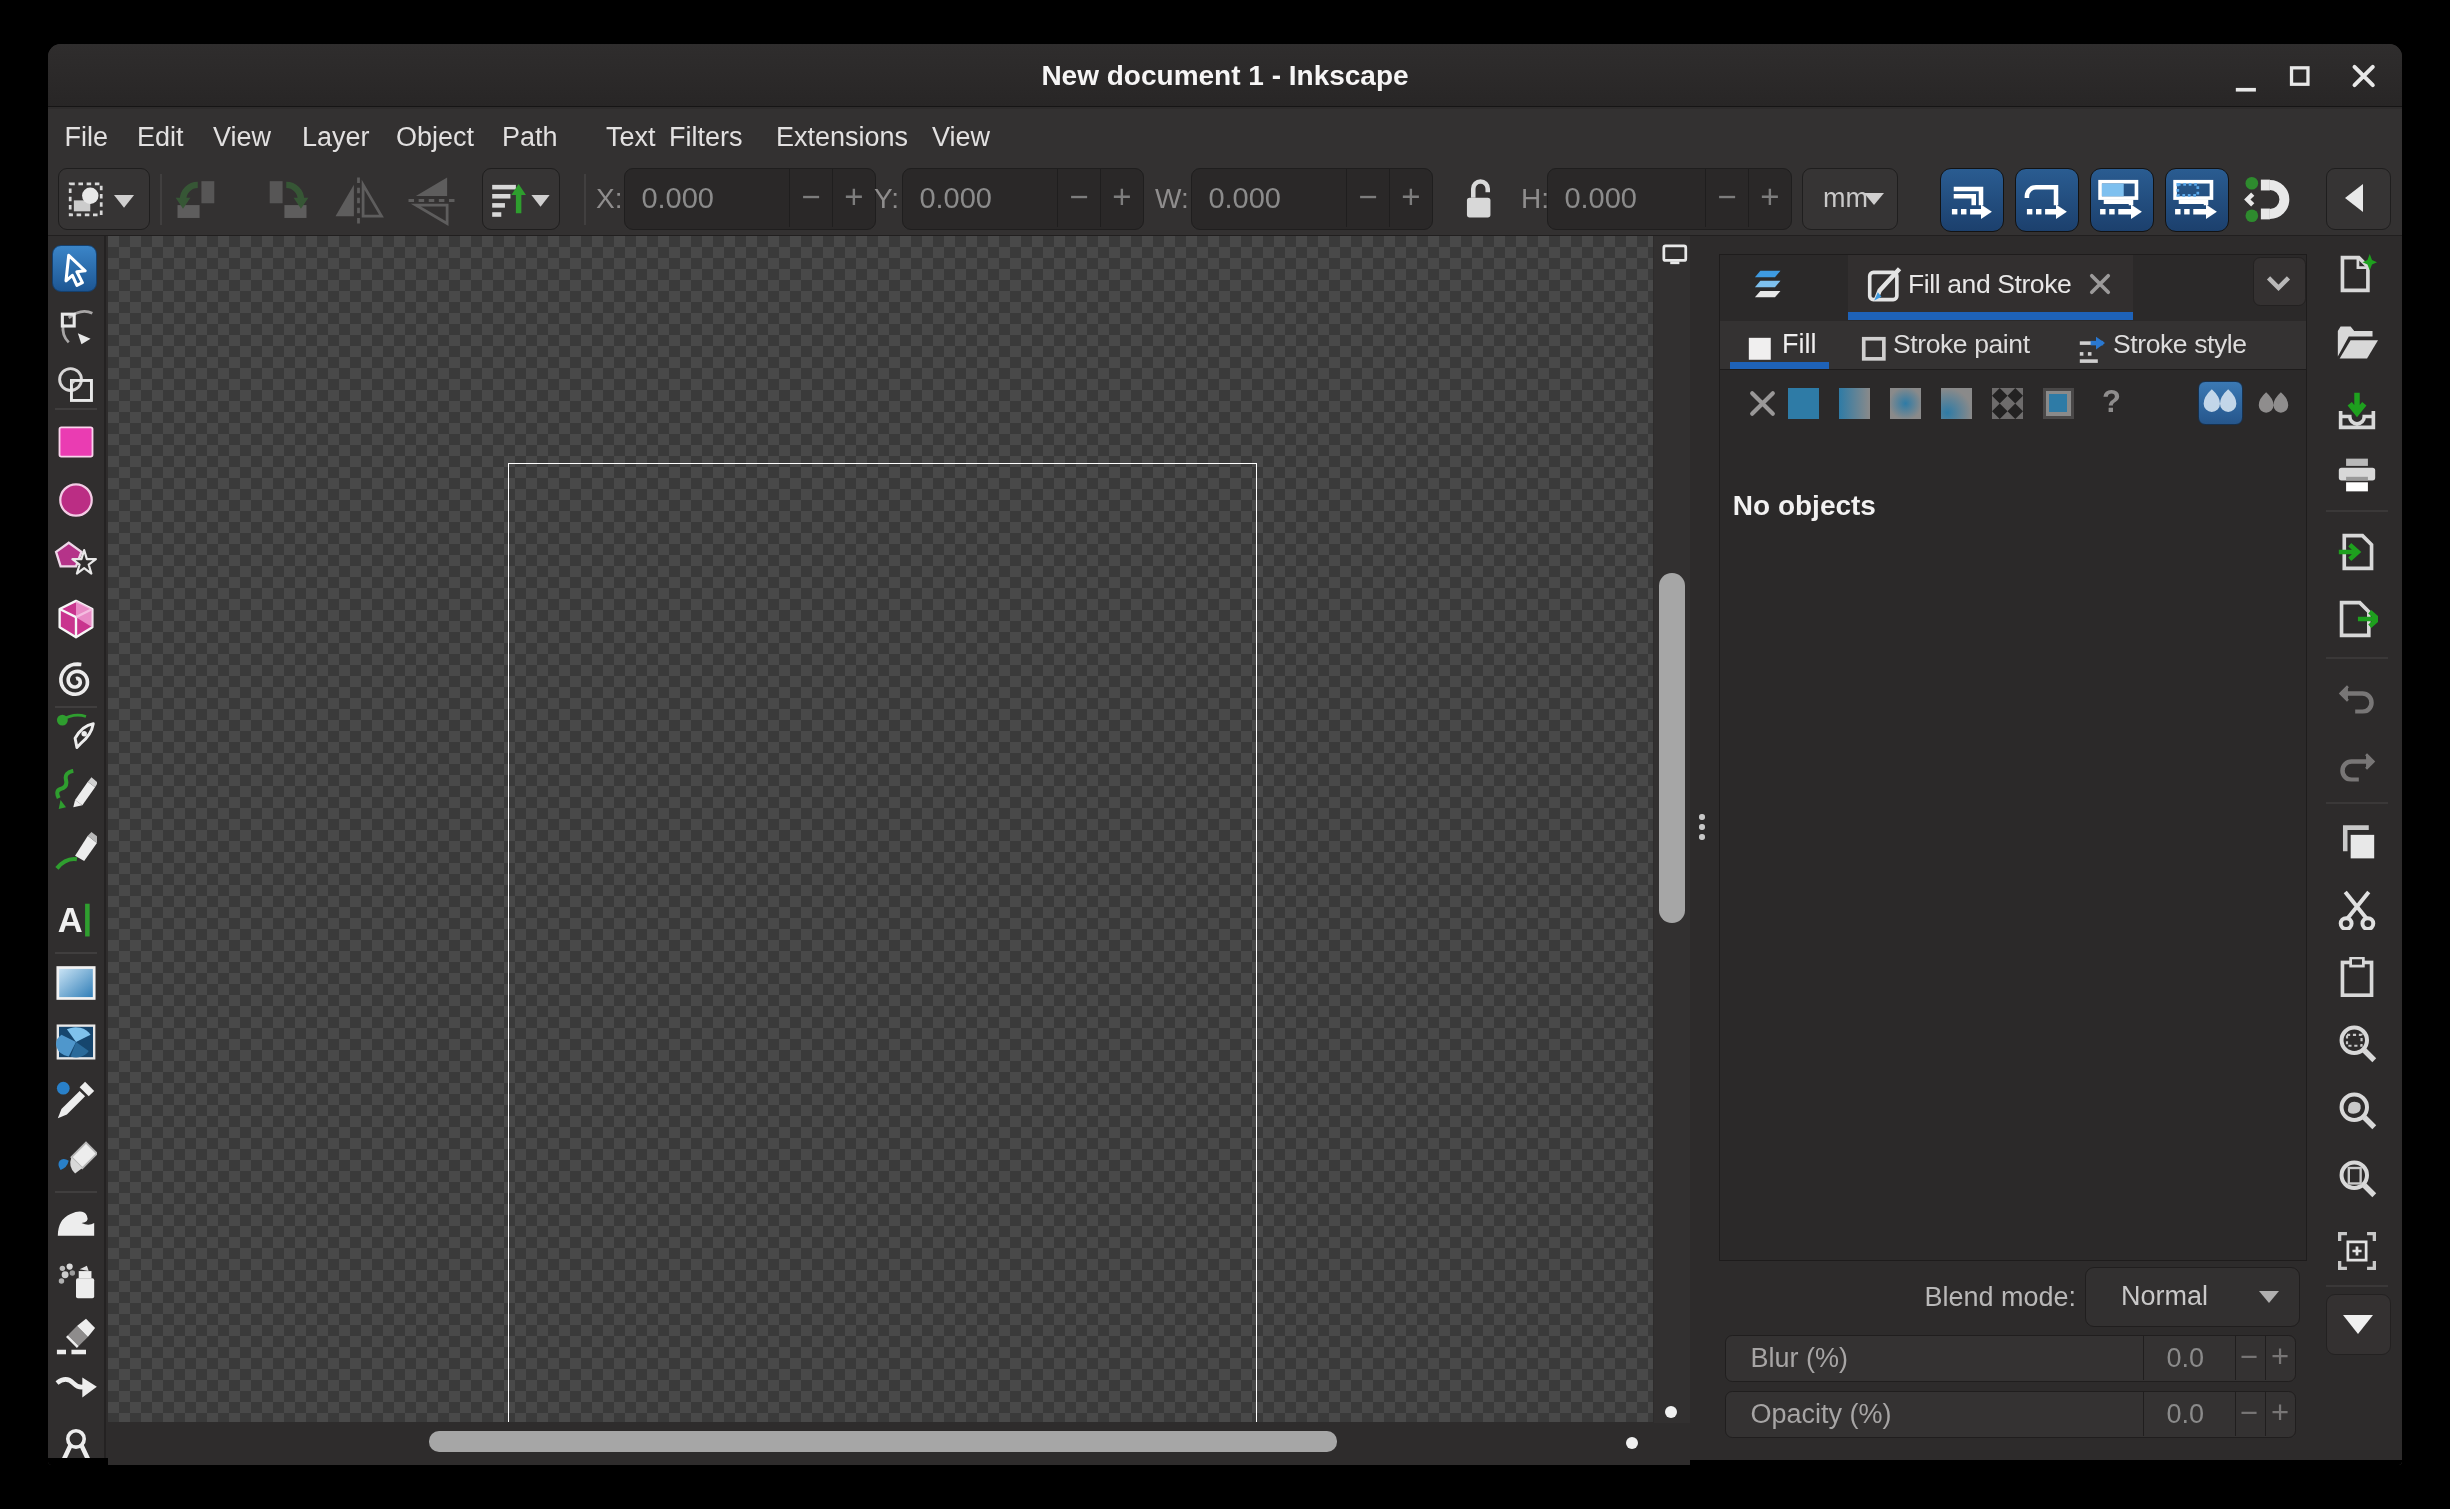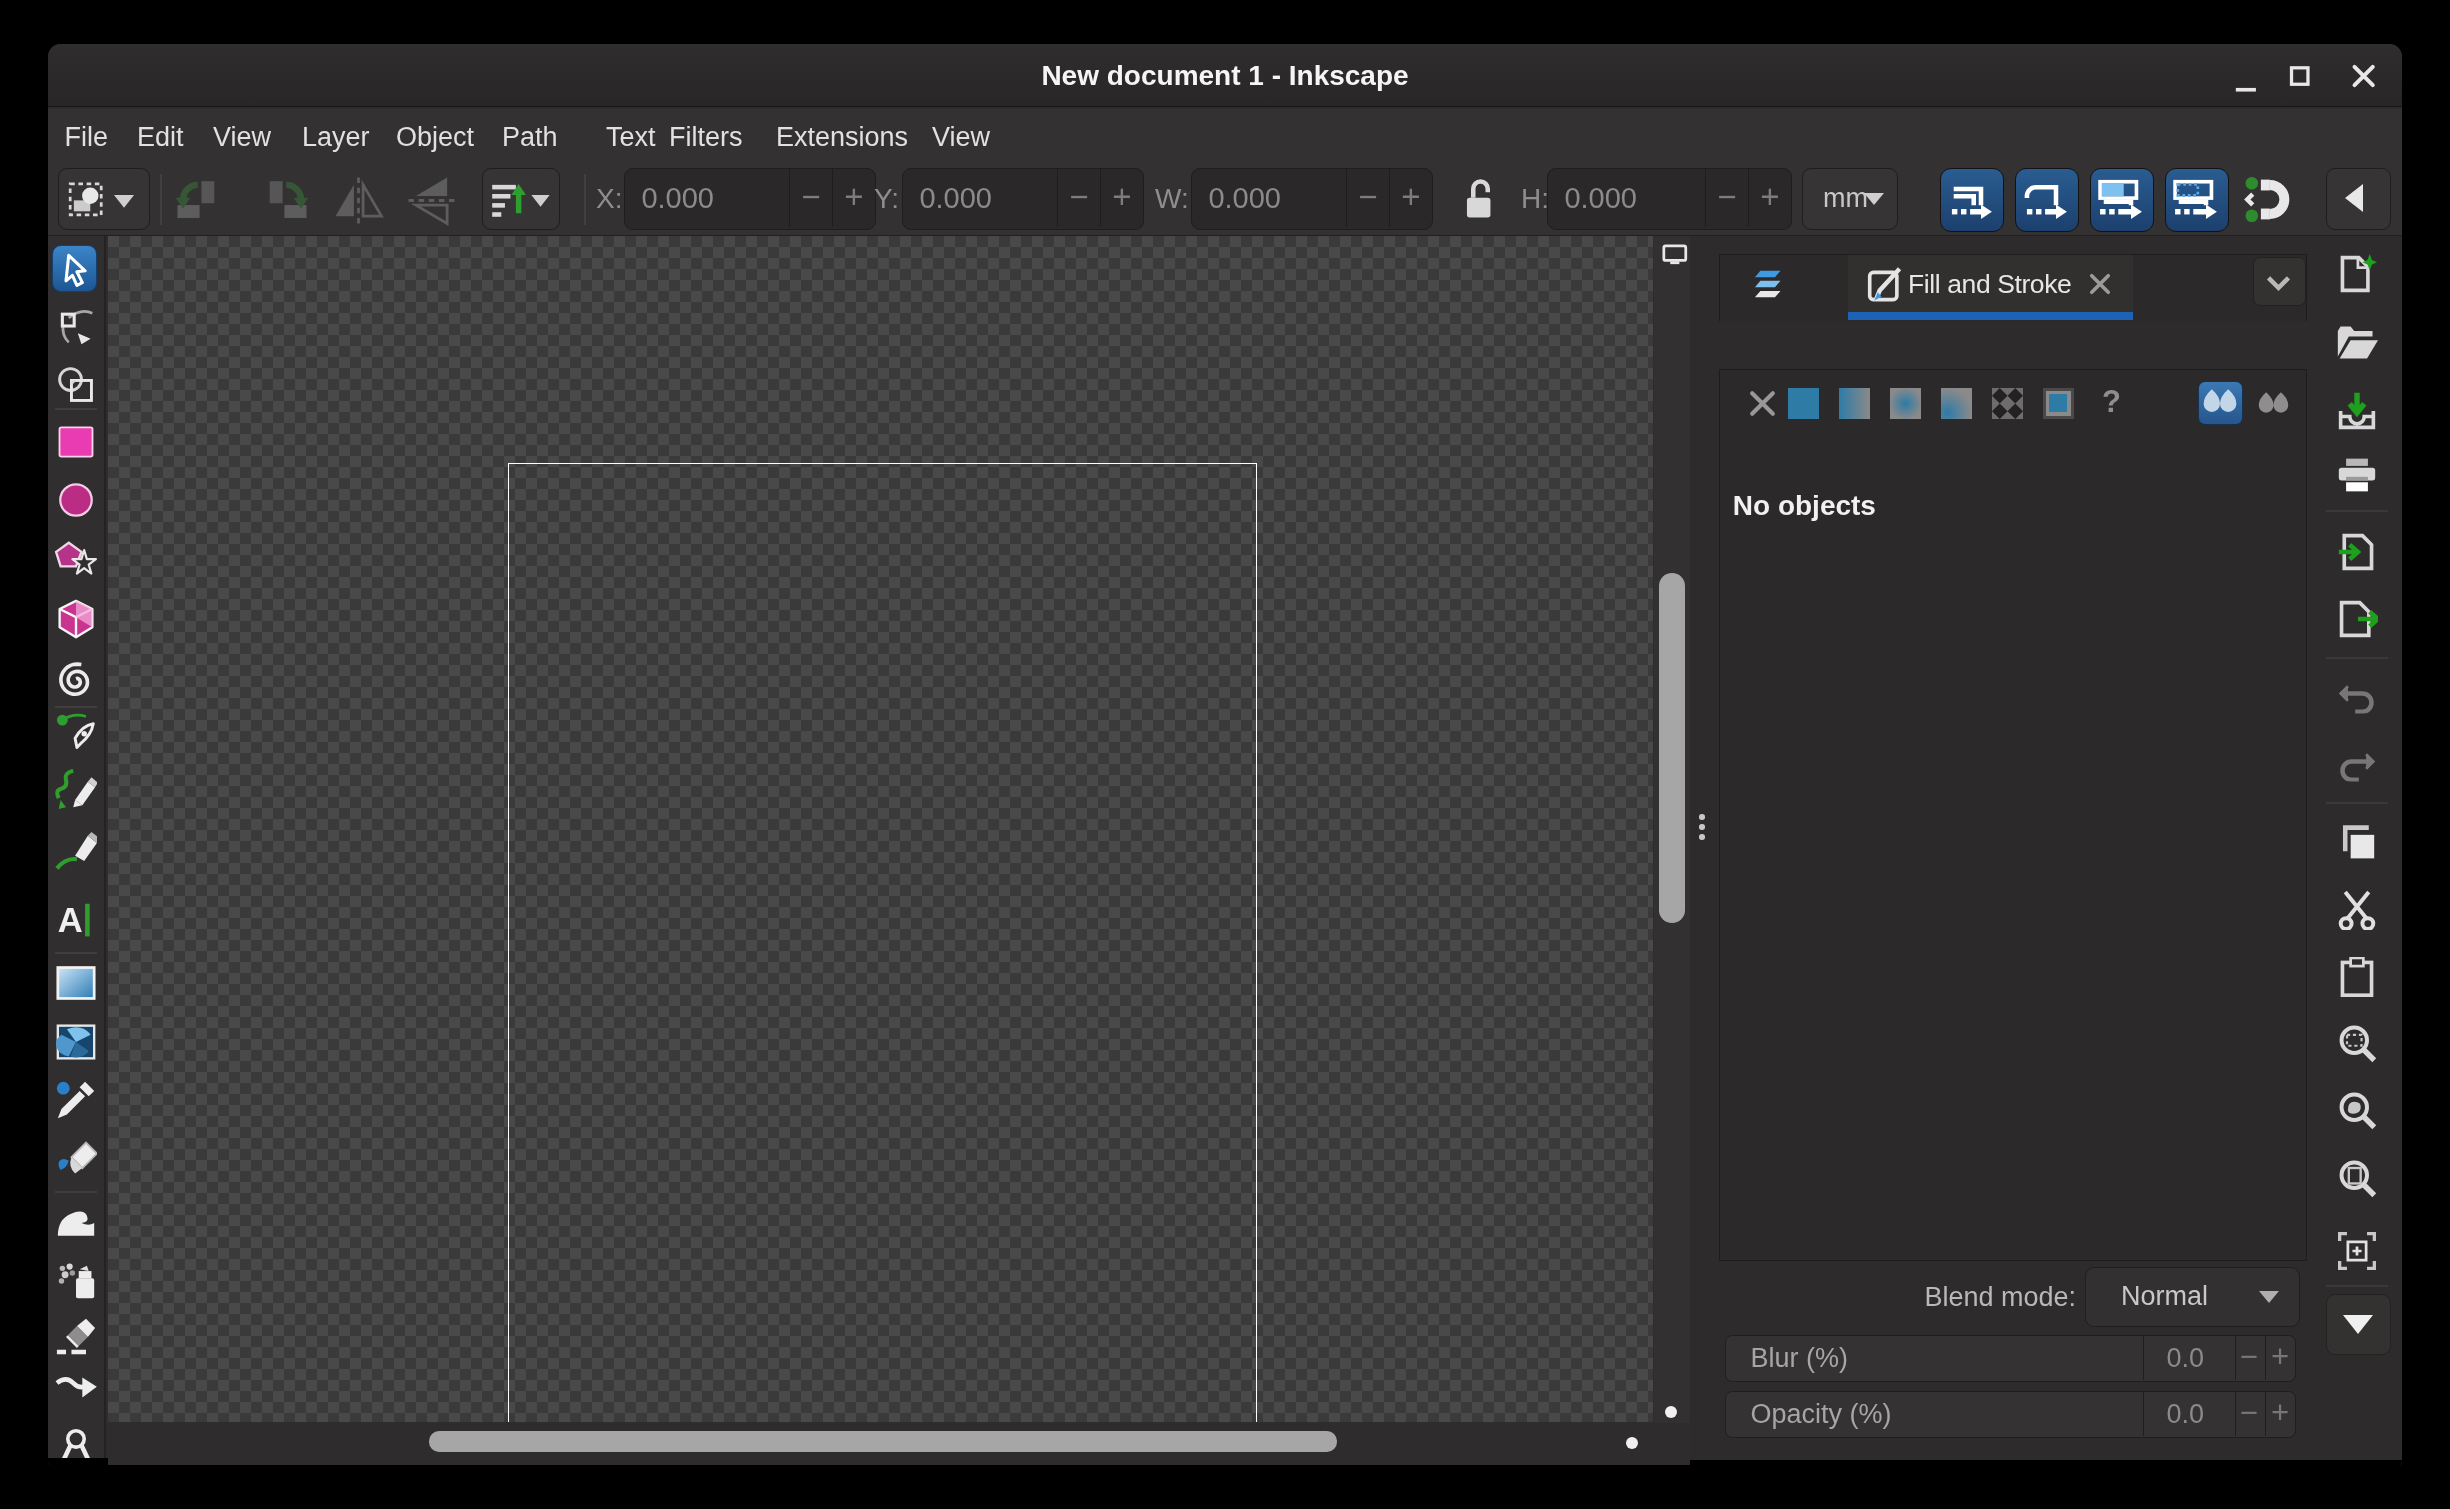--- a/index.html
+++ b/index.html
@@ -350,20 +350,40 @@
       <svg class="abs" style="left:369px;top:18px" width="22" height="22" viewBox="0 0 24 24">
         <path d="M 3 3 L 21 21 M 21 3 L 3 21" stroke="#9c9a9a" stroke-width="4" stroke-linecap="round"></path>
       </svg>
       <div class="abs" style="left:128px;top:57px;width:285px;height:8.2px;background:#1e62b8;"></div>
       <div class="abs" style="left:533px;top:1.8px;width:53px;height:49px;background:#343131;border:1.8px solid #232121;border-radius:7.3px;">
         <svg width="49" height="48" viewBox="0 0 54 53">
             <path d="M 16 22 L 27 33 L 38 22" fill="none" stroke="#b9b8b8" stroke-width="5"></path>
           </svg>
       </div>
     </div>
+    <div id="ptabs">
+      <svg class="abs" style="left:27px;top:14.6px" width="25.6" height="25.6" viewBox="0 0 28 28">
+          <rect x="2" y="2" width="24" height="24" fill="#f0efef"></rect>
+        </svg>
+      <span class="abs" style="left:62px;line-height:47px;color:#f0efef;">Fill</span>
+      <svg class="abs" style="left:141px;top:14.6px" width="25.6" height="25.6" viewBox="0 0 28 28">
+          <rect x="3" y="3" width="22" height="22" fill="none" stroke="#d0cfcf" stroke-width="4"></rect>
+        </svg>
+      <span class="abs" style="left:173px;line-height:47px;font-size:26.5px;letter-spacing:-0.4px;">Stroke paint</span>
+      <svg class="abs" style="left:358px;top:12.8px" width="27" height="29" viewBox="0 0 30 32">
+        <line x1="2" y1="10" x2="18" y2="10" stroke="#d0cfcf" stroke-width="4"></line>
+        <path d="M 14 10 L 28 10" stroke="#2a78d0" stroke-width="5"></path>
+        <path d="M 20 3 L 30 10 L 20 17 Z" fill="#2a78d0"></path>
+        <line x1="2" y1="22" x2="6" y2="22" stroke="#d0cfcf" stroke-width="4"></line>
+        <line x1="11" y1="22" x2="15" y2="22" stroke="#d0cfcf" stroke-width="4"></line>
+        <line x1="2" y1="30" x2="22" y2="30" stroke="#d0cfcf" stroke-width="4"></line>
+      </svg>
+      <span class="abs" style="left:393px;line-height:47px;font-size:26.5px;letter-spacing:-0.4px;">Stroke style</span>
+      <div class="abs" style="left:10px;top:41px;width:99px;height:7.3px;background:#1e62b8;"></div>
+    </div>
     <div id="pcontent">
       <svg class="abs swatch" style="left:26.5px;top:18px" width="27" height="27" viewBox="0 0 30 30">
           <path d="M 5 5 L 25 25 M 25 5 L 5 25" stroke="#999797" stroke-width="4" stroke-linecap="round"></path>
         </svg>
       <div class="swatch" style="left:68px;background:#2e7ba6;"></div>
       <div class="swatch" style="left:119px;background:linear-gradient(90deg,#2e7ba6,#8a8a8a);"></div>
       <div class="swatch" style="left:170px;background:radial-gradient(circle at 50% 50%,#2e7ba6 0%,#8a8a8a 75%);"></div>
       <div class="swatch" style="left:221px;background:radial-gradient(circle at 20% 80%,#2e7ba6 0%,#8a8a8a 70%);"></div>
       <svg class="swatch" style="left:272px" width="31" height="31" viewBox="0 0 34 34">
           <rect width="34" height="34" fill="#6e6c6c"></rect>

